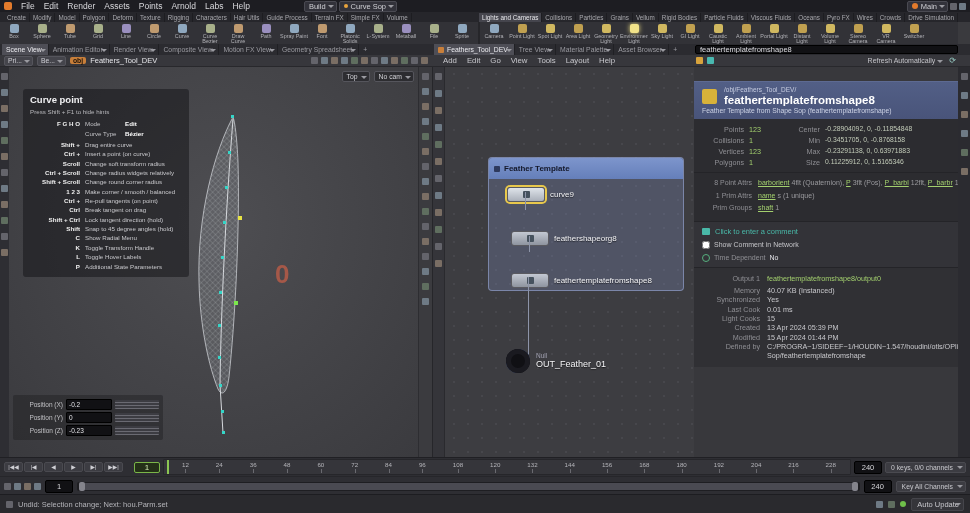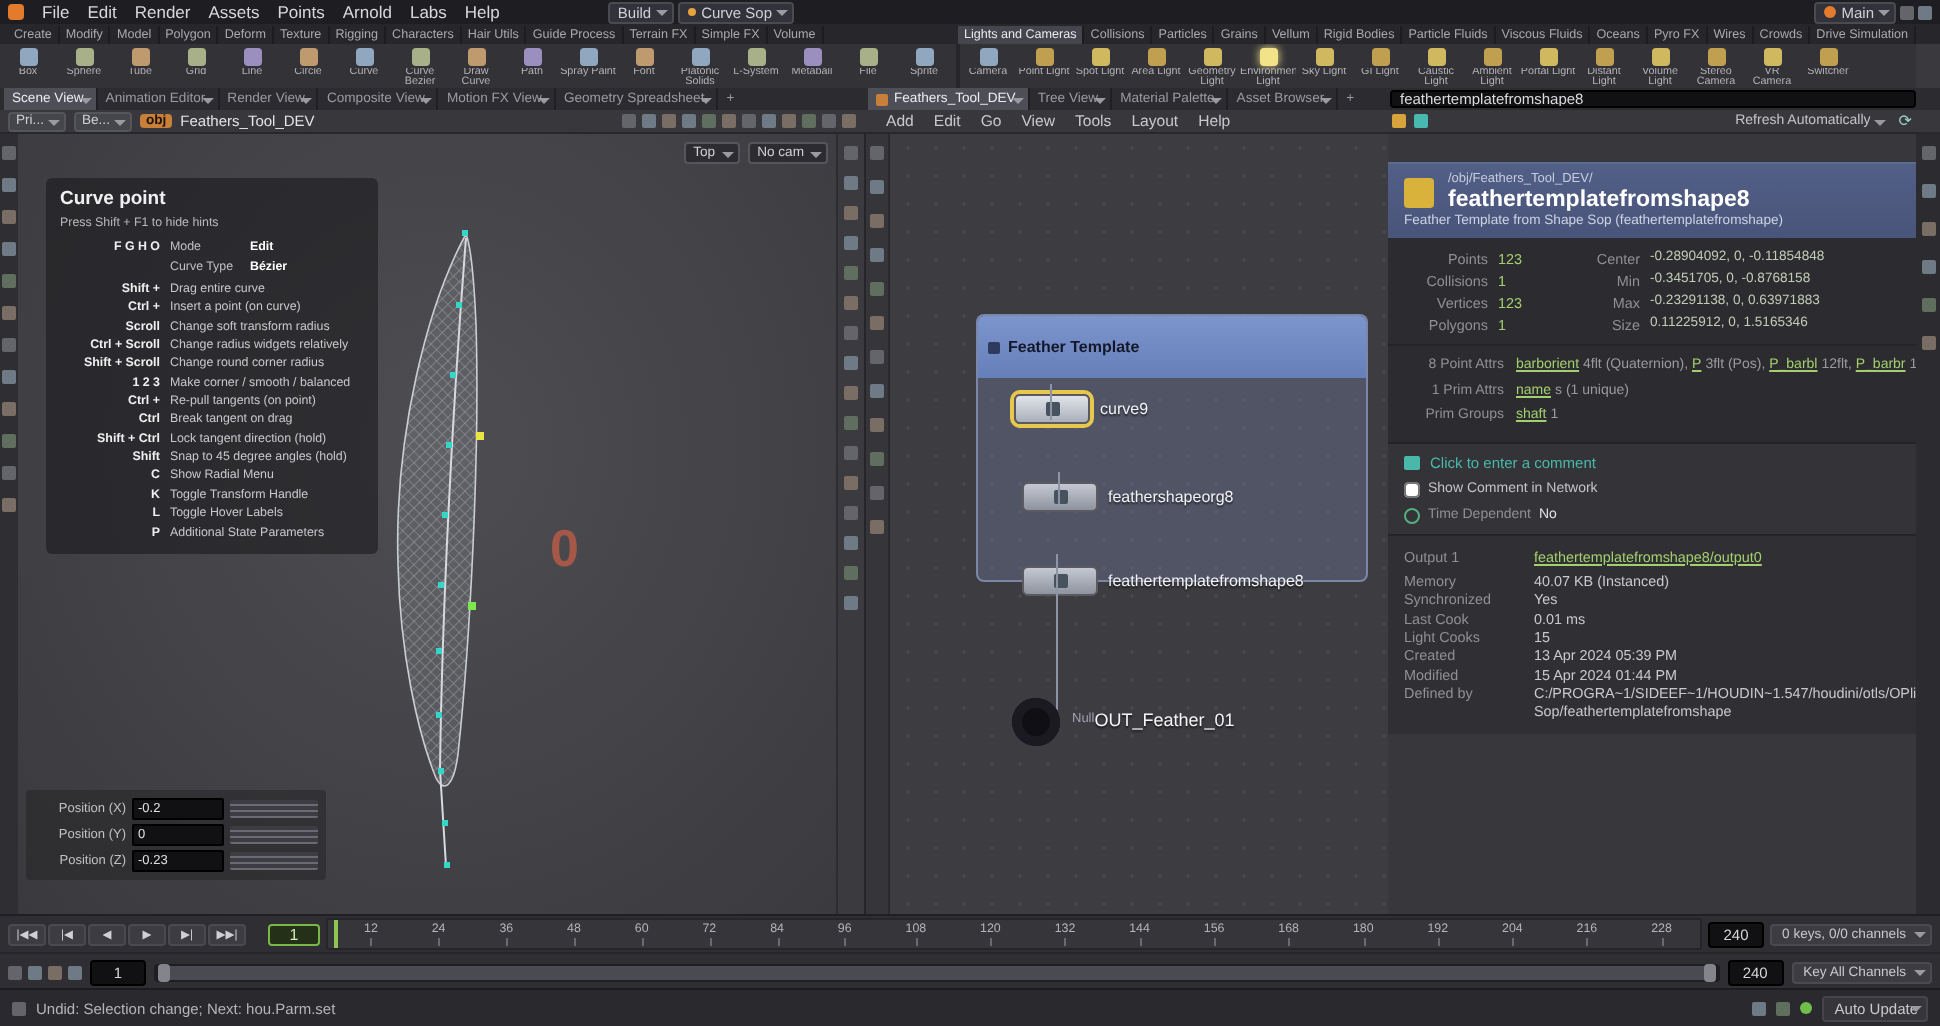--- a/index.html
+++ b/index.html
@@ -116,42 +116,42 @@
   .pval{width:40px;height:9px;background:#111114;border:1px solid #000;border-radius:1px;color:#e0e0e4;font-size:6.5px;padding:0 2px}
   .ladder{width:44px;height:9px;background:repeating-linear-gradient(#3c3c42 0 2px,#6a6a72 2px 3px);border-radius:1px}
 
   
   #network{position:absolute;left:433px;top:0;width:261px;bottom:0;background:#3d3d41;
            background-image:radial-gradient(#47474c 1px,transparent 1px);background-size:14px 14px;border-right:1px solid #26262a}
   .net-rail{position:absolute;left:0;top:0;bottom:0;width:11px;background:#35353a;border-right:1px solid #2a2a2e;gap:10px}
   .netcanvas{position:absolute;left:11px;top:0;right:0;bottom:0}
   .netbox{position:absolute;left:44px;top:90px;width:194px;height:132px;
           background:rgba(128,145,198,0.28);border:1px solid rgba(158,175,225,0.55);border-radius:4px}
-  .nbhead{height:31px;background:linear-gradient(#7d95cc,#657fba);border-radius:3px 3px 0 0;
+  .nbhead{height:21px;background:linear-gradient(#7d95cc,#657fba);border-radius:3px 3px 0 0;
           display:flex;align-items:center;gap:4px;padding:0 5px;font-size:8px;font-weight:bold;color:#14182a}
   .nbsq{width:6px;height:6px;background:#2e3a5e;border-radius:1px}
   .nodes{position:relative}
   .nnode{position:absolute;display:flex;align-items:center;gap:5px}
   .nchip{width:36px;height:13px;border-radius:3px;background:linear-gradient(#c3c8d2,#8e949f);
          border:1px solid #5a5a60;display:flex;align-items:center;justify-content:center}
   .nicon{width:7px;height:7px;background:#46525e;border-radius:1px}
   .nname{font-size:8px;color:#f2f2f4;text-shadow:0 1px 1px rgba(0,0,0,0.6)}
   .nnode:nth-child(1){left:18px;top:8px}
   .nnode:nth-child(1) .nchip{box-shadow:0 0 0 2px #e8c84c;background:linear-gradient(#dfe4ea,#aab0ba)}
   .nnode:nth-child(2){left:22px;top:52px}
   .nnode:nth-child(3){left:22px;top:94px}
   .wire{position:absolute;width:1px;background:#8d94a8}
   .wb1{left:36px;top:34px;height:18px}
   .wb2{left:40px;top:78px;height:16px}
   .w-main{left:84px;top:210px;height:78px}
   .outnode{position:absolute;left:62px;top:282px;display:flex;align-items:center;gap:6px}
   .outcirc{width:24px;height:24px;border-radius:50%;flex:none;
            background:conic-gradient(#5d7cc4 0 80deg,#23232a 80deg 180deg,#5d7cc4 180deg 260deg,#23232a 260deg);
            box-shadow:inset 0 0 0 5px #1a1a20,inset 0 0 0 12px #101014}
-  .outlabels{display:flex;flex-direction:row;line-height:1.1}
+  .outlabels{display:flex;flex-direction:column;line-height:1.1}
   .ntype{font-size:6.5px;color:#aab;opacity:0.9}
   .nname2{font-size:9px;color:#f4f4f6;text-shadow:0 1px 1px rgba(0,0,0,0.6)}
 
   
   #params{position:absolute;left:694px;top:0;width:264px;bottom:0;background:#38383c;overflow:hidden}
   .phead{margin-top:14px;background:linear-gradient(#525f86,#49547a);padding:4px 8px 5px 8px;border-top:1px solid #5d6a92}
   .hic{float:left;width:15px;height:15px;background:#d8b23a;border-radius:2px;margin:3px 7px 0 0}
   .ppath{font-size:6.5px;color:#c6cce0}
   .pname{font-size:11.5px;font-weight:bold;color:#ffffff;margin:1px 0}
   .psub{font-size:6.8px;color:#ccd2e4}
@@ -175,23 +175,23 @@
   .crow{display:flex;align-items:center;gap:5px;color:#49b8a8;font-size:7.5px;cursor:pointer}
   .cic{width:8px;height:7px;background:#49b8a8;border-radius:1px}
   .chkrow{display:flex;align-items:center;gap:4px;margin-top:5px;font-size:7px;color:#c4c4c8;cursor:pointer}
   .chk{width:8px;height:8px;margin:0}
   .tdrow{display:flex;align-items:center;gap:4px;margin-top:5px;font-size:7px}
   .tic{width:8px;height:8px;border-radius:50%;border:1.5px solid #56b07e;box-sizing:border-box}
   .tdl{color:#8f8f94}
   .tdv{color:#e4e4e8}
   .pcook{background:#303034;padding:6px 8px;display:flex;flex-direction:column;gap:3px}
   .crow2{display:flex;font-size:7.2px;line-height:1.3}
-  .clab{width:58px;color:#8f8f94;margin-right:7px;flex:none}
+  .clab{width:58px;text-align:right;color:#8f8f94;margin-right:7px;flex:none}
   .cval{color:#c9c9cd;flex:1}
-  .clink{color:#a3d06e;text-decoration:underline;cursor:pointer}
+  .clink{color:#a3d06e;cursor:pointer}
 
   
   #timeline{position:absolute;left:0;right:0;bottom:18px;height:37px;background:#2e2e33;border-top:1px solid #202024}
   .trow1{display:flex;align-items:center;height:18px;gap:3px;padding:0 4px;border-bottom:1px solid #26262a}
   .trow2{display:flex;align-items:center;height:18px;gap:4px;padding:0 4px}
   .transport{display:flex;gap:1px}
   .tbtn2{background:#3c3c42;border:1px solid #4a4a50;border-radius:2px;min-width:13px;text-align:center;
          font-size:5.8px;color:#cfcfd4;padding:1px 2px;cursor:default}
   .framebox{width:24px;text-align:center;background:#243018;border:1px solid #7ab648;border-radius:2px;
             color:#d2eab4;font-size:8px;margin-left:8px}

